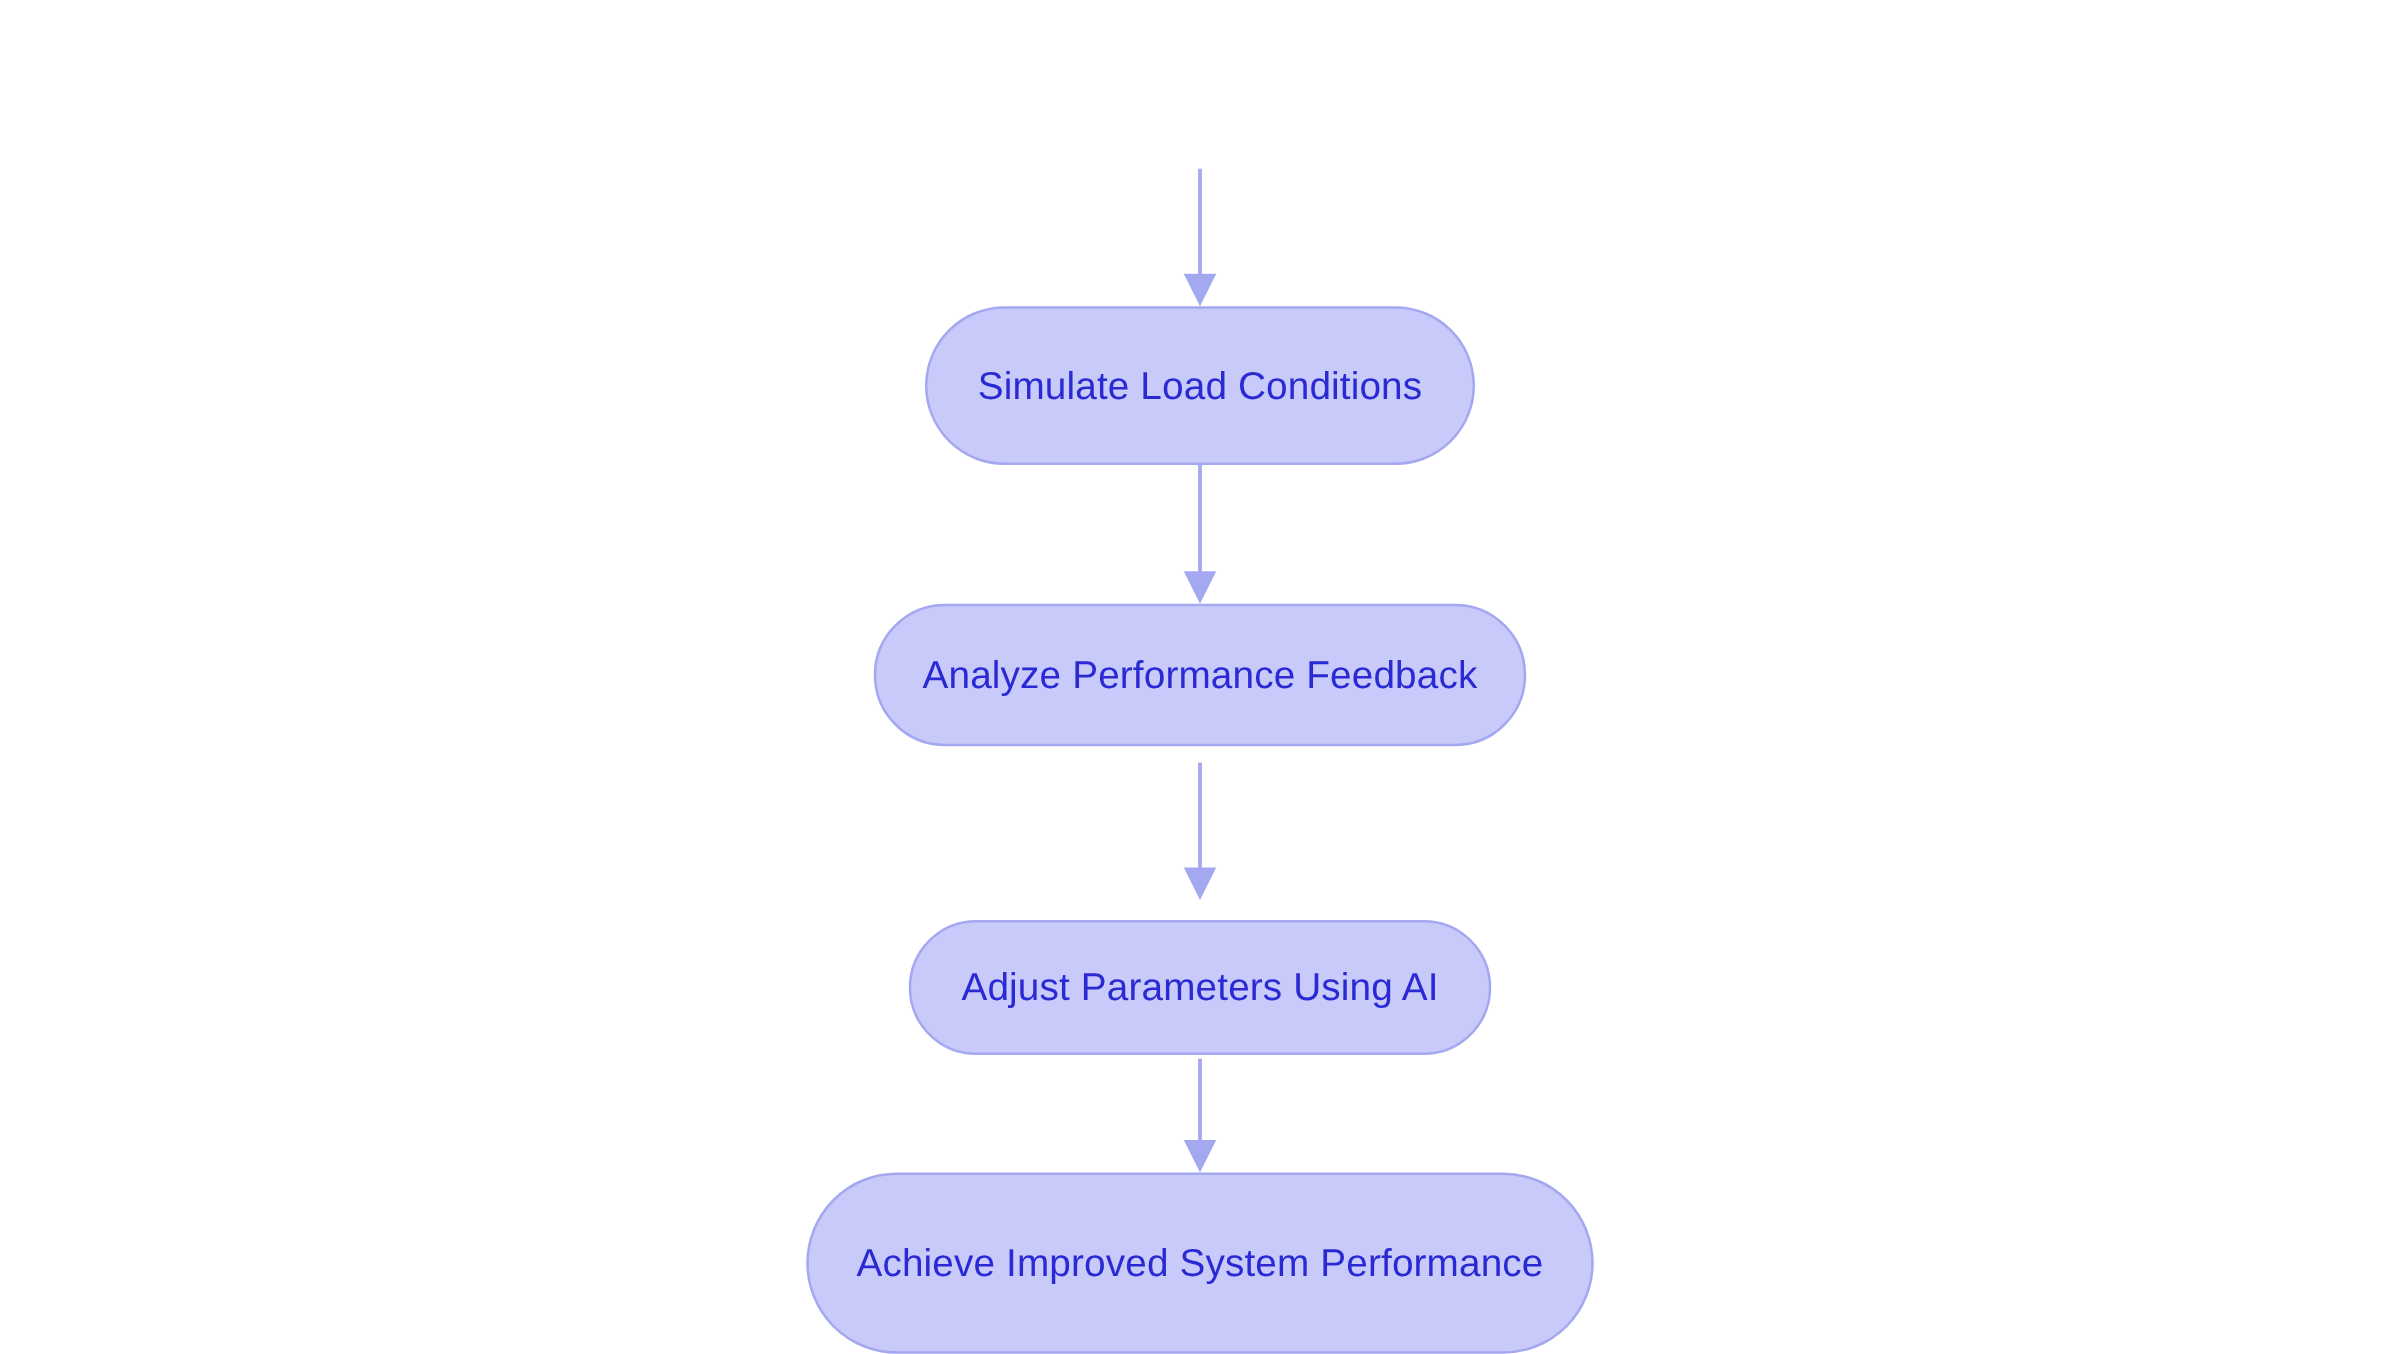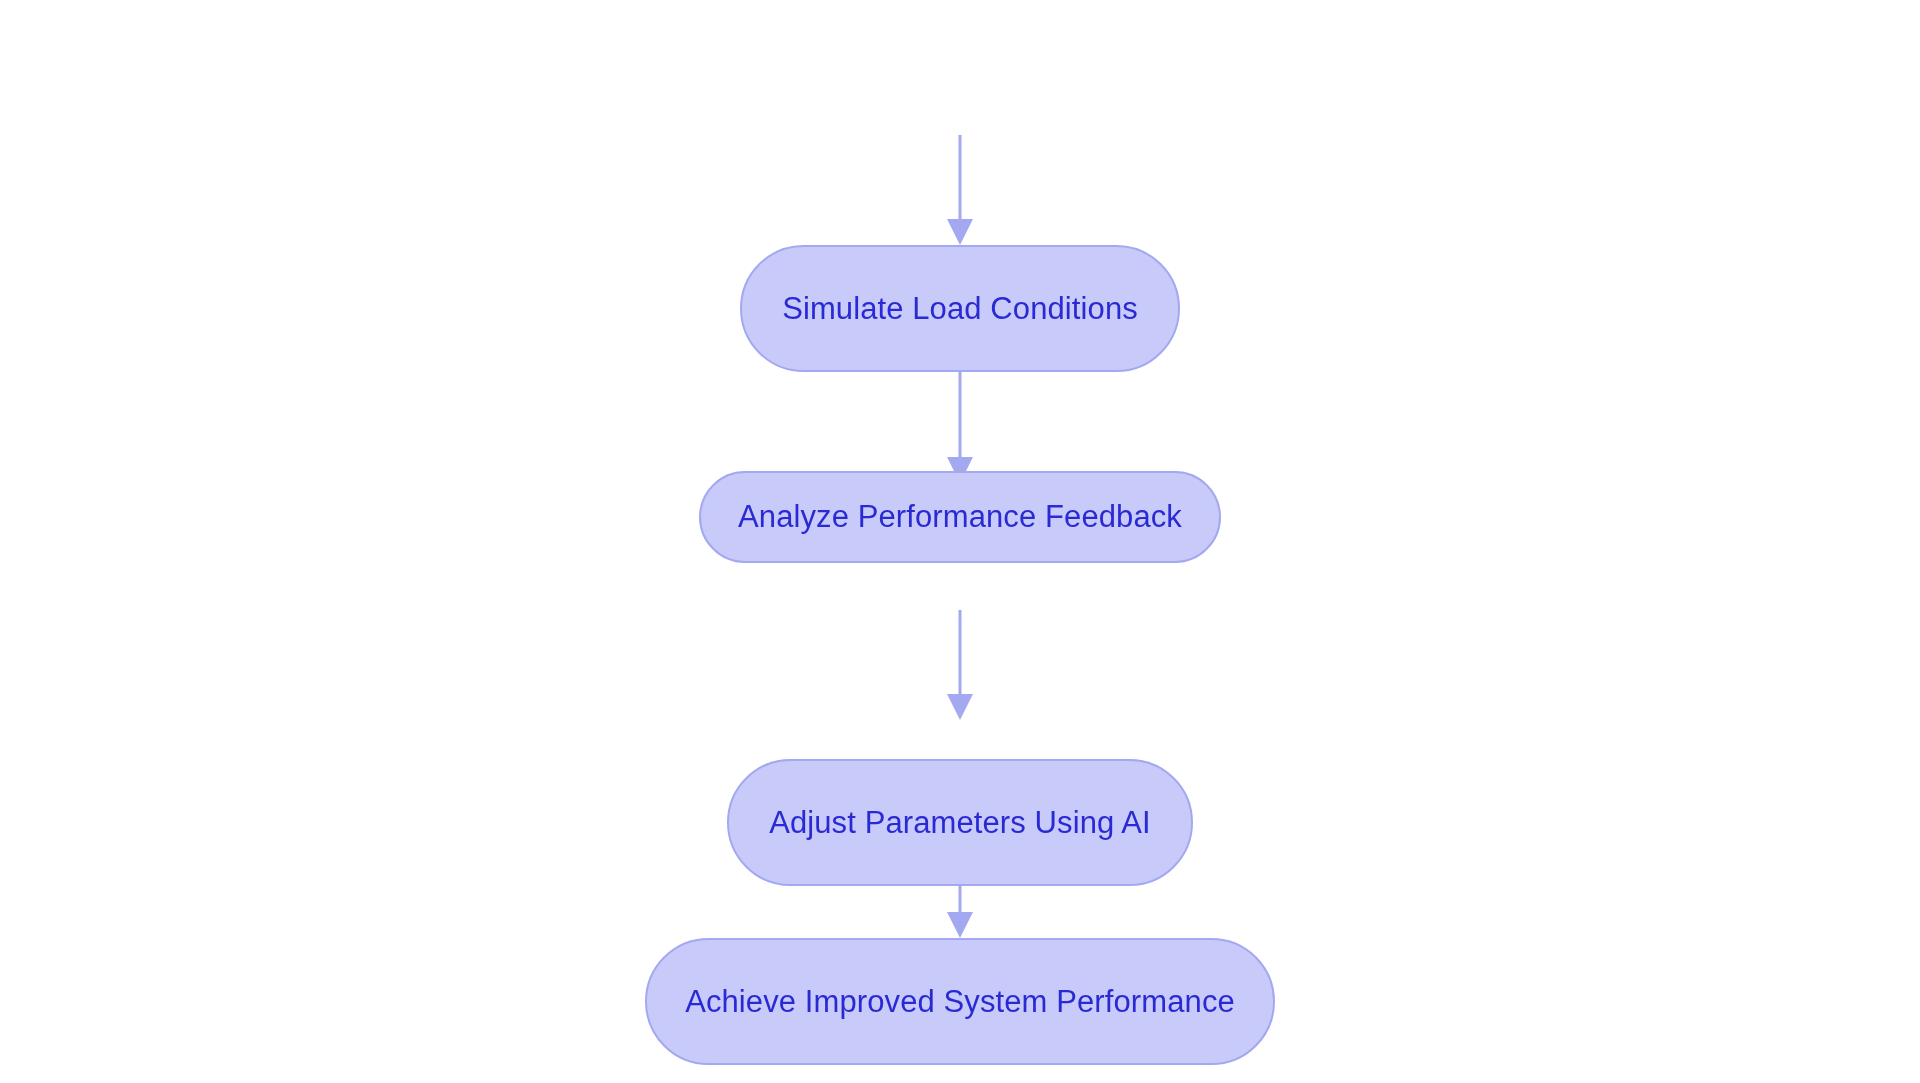--- a/index.html
+++ b/index.html
@@ -87,25 +87,25 @@
   <svg class="flow-edge" style="top:847px; width:40px; height:91px;" viewBox="0 0 40 91">
     <line class="flow-edge-line" x1="20" y1="0" x2="20" y2="73"></line>
     <polygon class="flow-edge-head" points="20,91 7,65 33,65"></polygon>
   </svg>
 
 
   <div class="flow-node" style="top:245px; width:440px; height:127px;">
     <span class="flow-node-label">Simulate Load Conditions</span>
   </div>
 
-  <div class="flow-node" style="top:471px; width:522px; height:92px;">
+  <div class="flow-node" style="top:483px; width:522px; height:114px;">
     <span class="flow-node-label">Analyze Performance Feedback</span>
   </div>
 
-  <div class="flow-node" style="top:759px; width:466px; height:127px;">
+  <div class="flow-node" style="top:736px; width:466px; height:108px;">
     <span class="flow-node-label">Adjust Parameters Using AI</span>
   </div>
 
-  <div class="flow-node" style="top:938px; width:630px; height:127px;">
+  <div class="flow-node" style="top:938px; width:630px; height:145px;">
     <span class="flow-node-label">Achieve Improved System Performance</span>
   </div>
 
 </div>
 
 </body></html>

